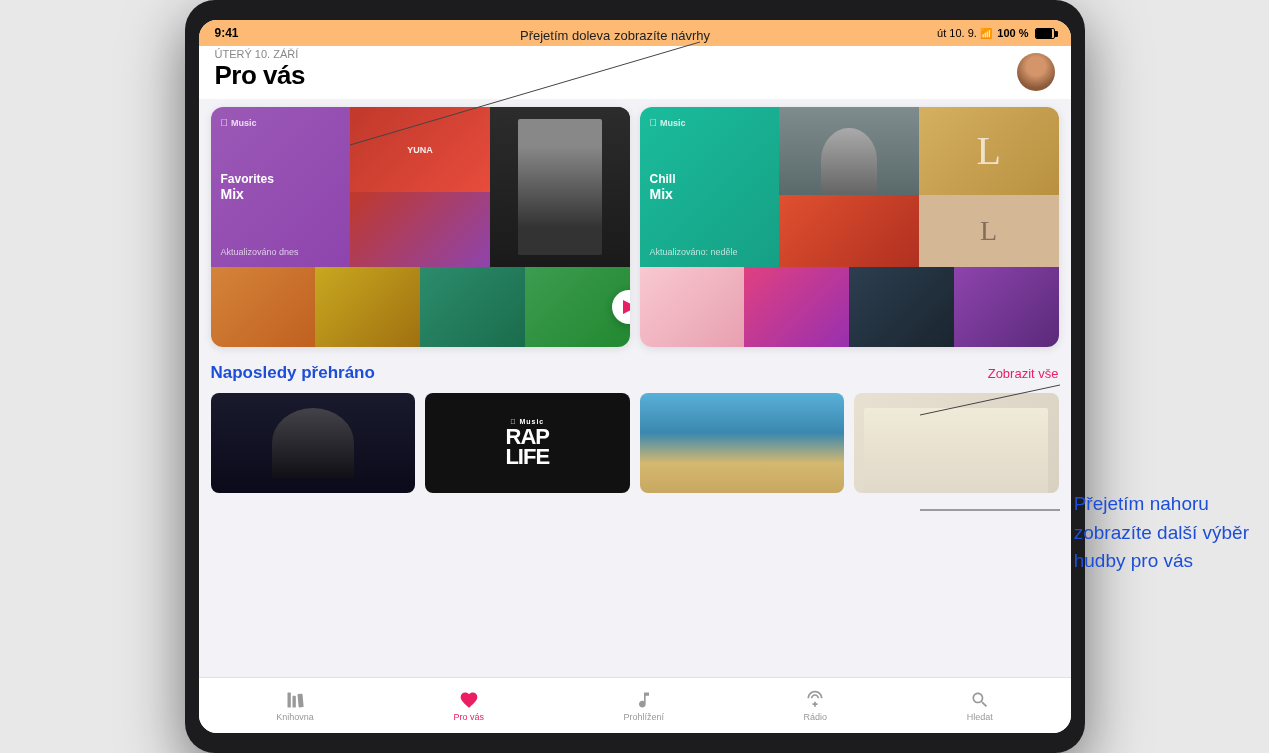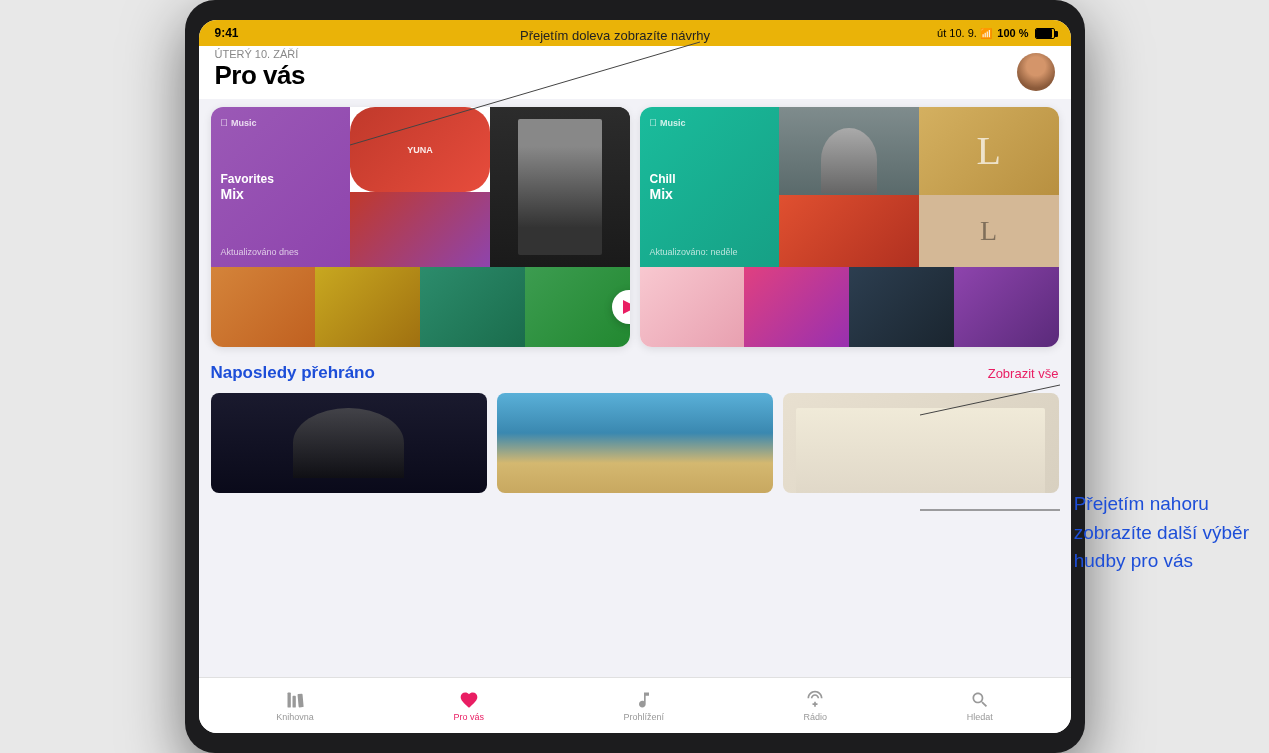--- a/index.html
+++ b/index.html
@@ -35,21 +35,21 @@
       display: flex;
       flex-direction: column;
     }
 
     
     .status-bar {
       display: flex;
       justify-content: space-between;
       align-items: center;
       padding: 6px 16px;
-      background: #eab308;
+      background: #fdba74;
       font-size: 11px;
       font-weight: 600;
       color: #000;
       flex-shrink: 0;
       text-align: center;
     }
     .status-bar .time { font-size: 12px; font-weight: 700; }
     .status-bar .right { display: flex; align-items: center; gap: 4px; font-size: 11px; }
 
     
@@ -387,21 +387,21 @@
                   <span class="apple-icon"></span>
                   <span style="font-size:9px;color:rgba(255,255,255,0.8);">Music</span>
                 </div>
                 <div>
                   <div class="mix-title-big">Favorites</div>
                   <div class="mix-subtitle">Mix</div>
                 </div>
                 <div class="updated-label">Aktualizováno dnes</div>
               </div>
 
-              <div class="mix-thumb thumb-yuna" style="grid-column:2;grid-row:1;border-radius:25px;">
+              <div class="mix-thumb thumb-yuna" style="grid-column:2;grid-row:1;">
                 <div class="album-small">
                   <span style="color:rgba(255,255,255,0.9);font-size:9px;font-weight:600;">YUNA</span>
                 </div>
               </div>
 
               <div class="mix-thumb thumb-dark-woman" style="grid-column:3;grid-row:1 / 3;background:linear-gradient(180deg,#1a1a1a 0%,#2d2d2d 50%,#1a1a1a 100%);">
                 <div class="album-small">
                   <div style="width:100%;height:100%;background:linear-gradient(180deg,#2c2c2c,#1a1a1a);display:flex;align-items:center;justify-content:center;">
                     <div style="width:60%;height:85%;background:linear-gradient(180deg,#888 20%,#333 80%);border-radius:2px;"></div>
                   </div>
@@ -473,20 +473,26 @@
             <div class="see-all">Zobrazit vše</div>
           </div>
           <div class="recently-row">
 
             <div class="recent-item recent-dark">
               <div style="width:100%;height:100%;background:linear-gradient(180deg,#1a1a2e,#0a0a1a);display:flex;align-items:center;justify-content:center;">
                 <div style="width:40%;height:70%;background:linear-gradient(180deg,#555,#111);border-radius:50% 50% 0 0; opacity:0.7;"></div>
               </div>
             </div>
 
+            <div class="recent-item" style="background:#111;">
+              <div class="raplife-text" style="display:flex;flex-direction:column;align-items:center;justify-content:center;height:100%;gap:0;">
+                <div style="font-size:7px;color:#fff;font-weight:600;letter-spacing:1px;margin-bottom:2px;"> Music</div>
+                <div style="font-family:Impact,Arial Black,sans-serif;font-size:22px;font-weight:900;color:#fff;line-height:0.9;letter-spacing:-1px;">RAP<br>LIFE</div>
+              </div>
+            </div>
 
             <div class="recent-item recent-pool">
               <div style="width:100%;height:100%;background:linear-gradient(180deg,#5ab0d8 0%,#3a88b0 40%,#d4b870 70%,#c8a860 100%);"></div>
             </div>
 
 
             <div class="recent-item" style="background:linear-gradient(135deg,#e8e0d0,#d8d0c0);">
               <div style="width:100%;height:100%;display:flex;align-items:flex-end;justify-content:center;overflow:hidden;">
                 <div style="width:90%;height:85%;background:linear-gradient(180deg,#f0ead8 0%,#e0d8c8 100%);border-radius:2px 2px 0 0;"></div>
               </div>

